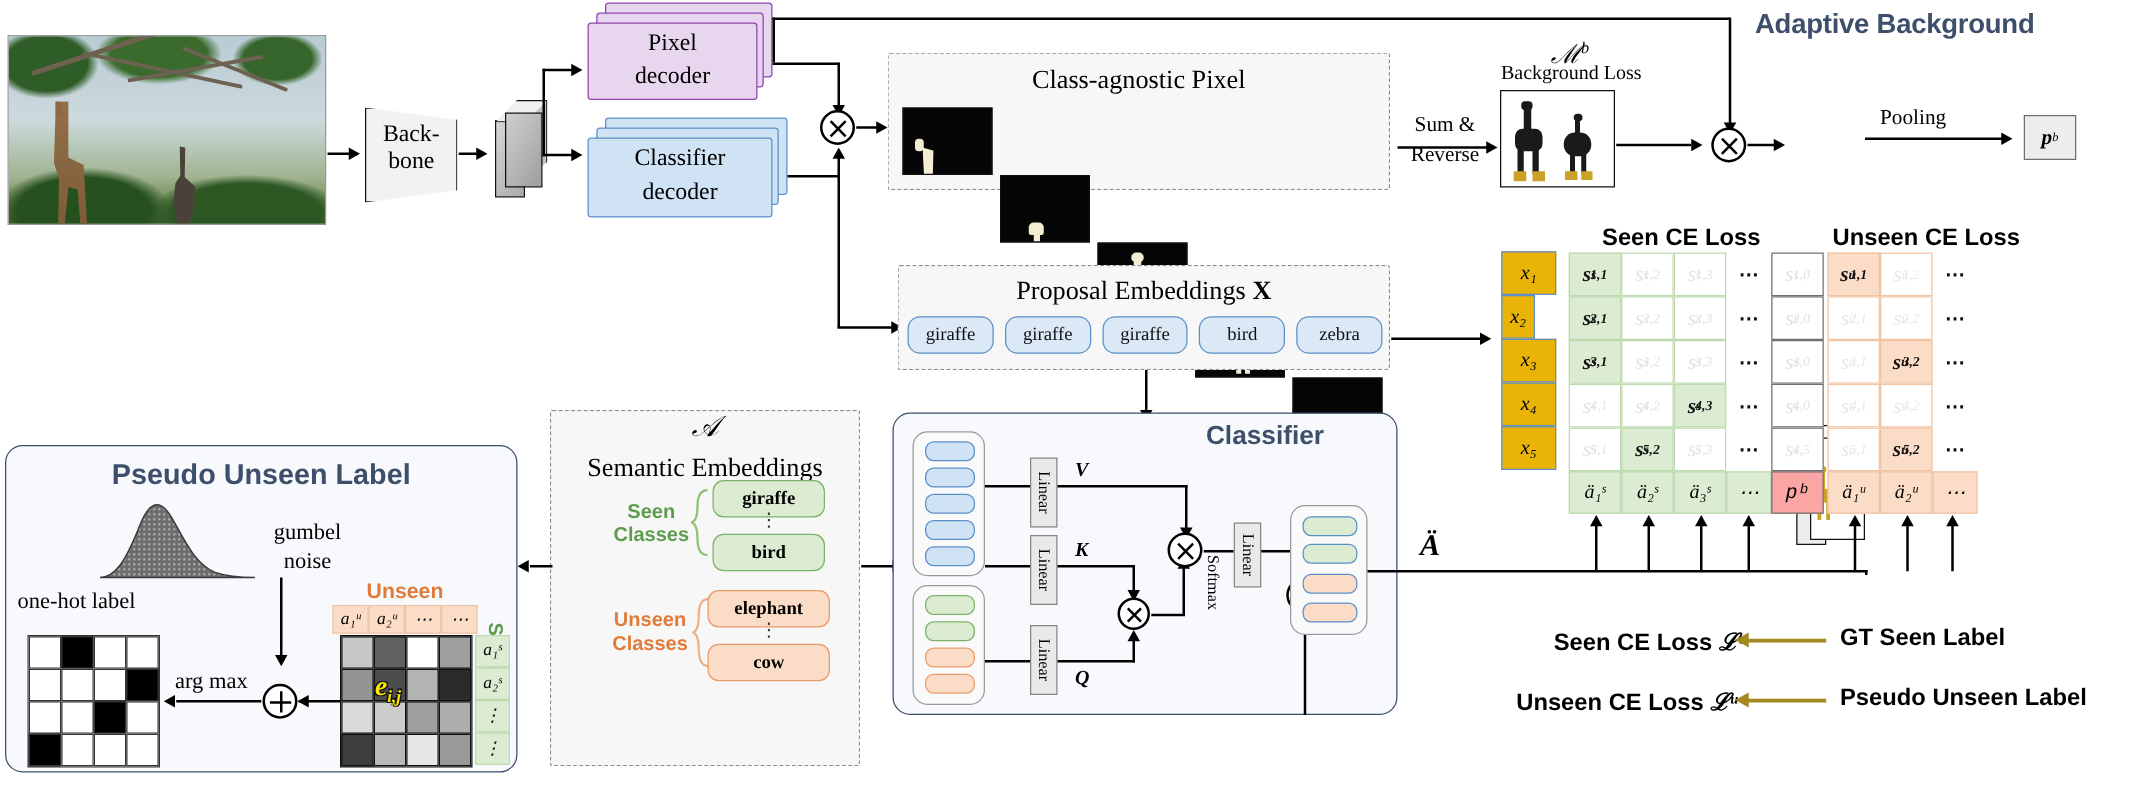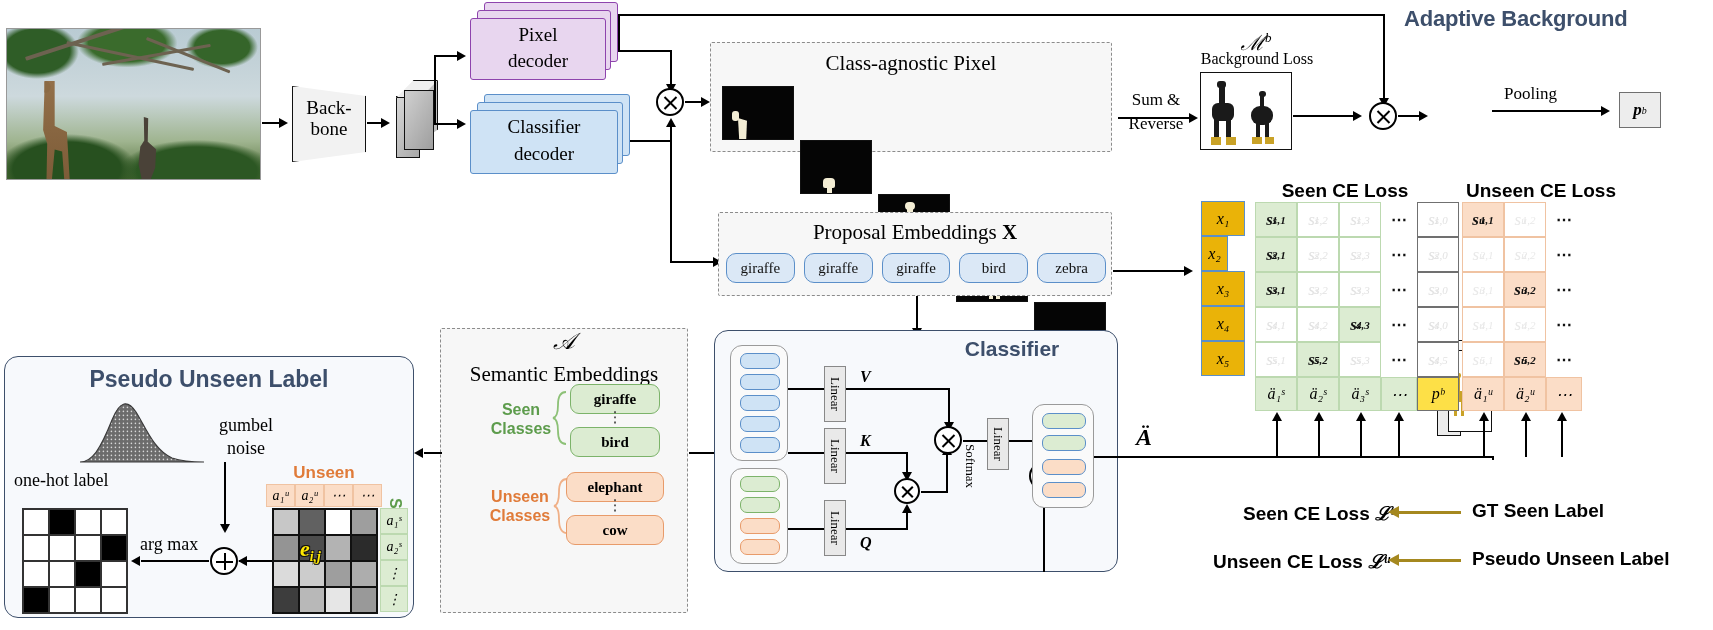--- a/index.html
+++ b/index.html
@@ -114,22 +114,22 @@
 
   .xcell {
     border:1.5px solid #5b8fc9; background:#eab308;
     display:flex; align-items:center; justify-content:center;
     font-style:italic; font-size:16px;
   }
   .acell-s { border:1px solid #bcd9b0; background:#dcecd2;
     display:flex; align-items:center; justify-content:center; font-style:italic; }
   .acell-u { border:1px solid #f0c3a2; background:#fbddc7;
     display:flex; align-items:center; justify-content:center; font-style:italic; }
-  .pbcell { border:1.6px solid #707070; background:#fde047;
-    display:flex; align-items:center; justify-content:center; font-style:italic; }
+  .pbcell { border:1.6px solid #707070; background:#fca5a5;
+    display:flex; align-items:center; justify-content:center; font-style:italic;font-family:Liberation Mono, monospace; }
 
   .linearbox {
     border:1.4px solid #888; background:#e9e9e9;
     display:flex; align-items:center; justify-content:center;
     font-size:13px; font-family:"Liberation Serif", serif;
   }
   .vert { writing-mode:vertical-rl; }
 
   .seq-container { border:1.6px solid #9a9a9a; background:#fafafa; border-radius:12px; position:absolute; }
   .seq-item { border:1.3px solid #5b8fc9; border-radius:7px; position:absolute; }

